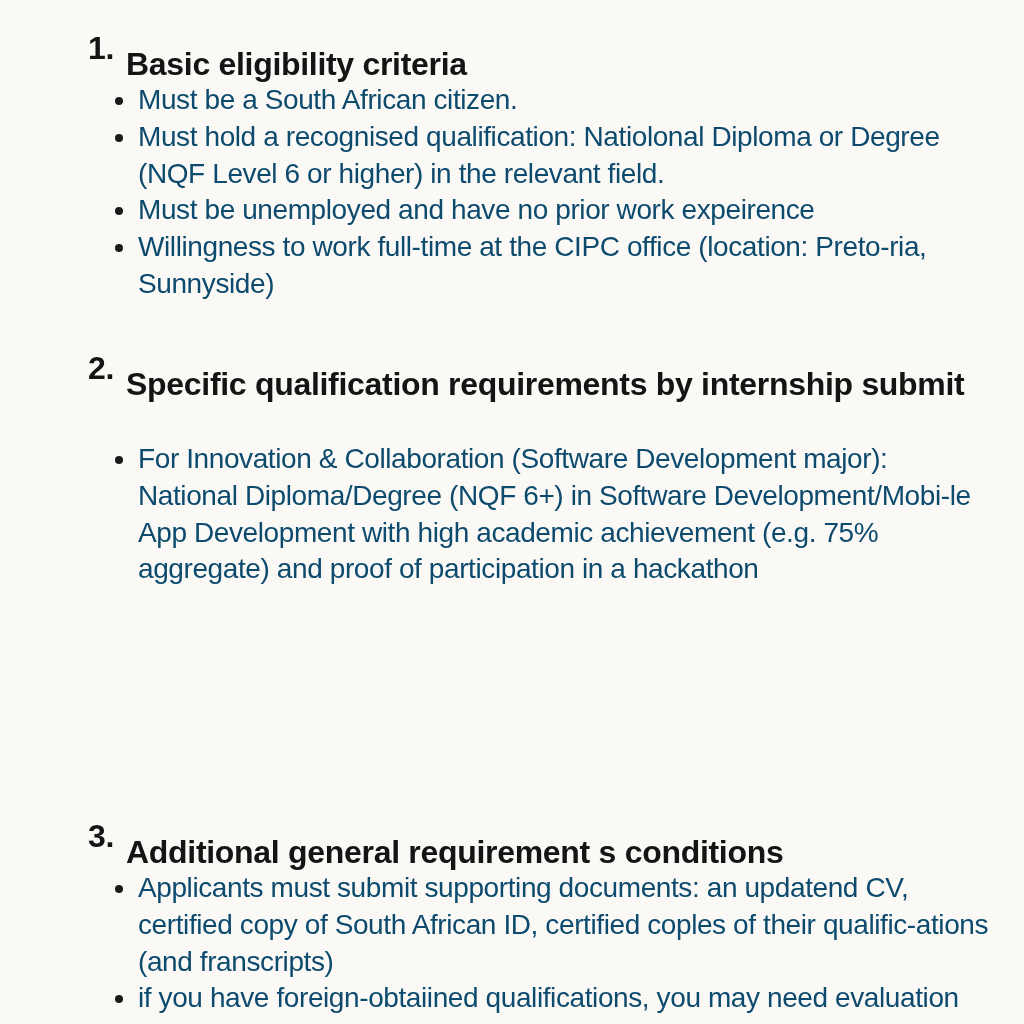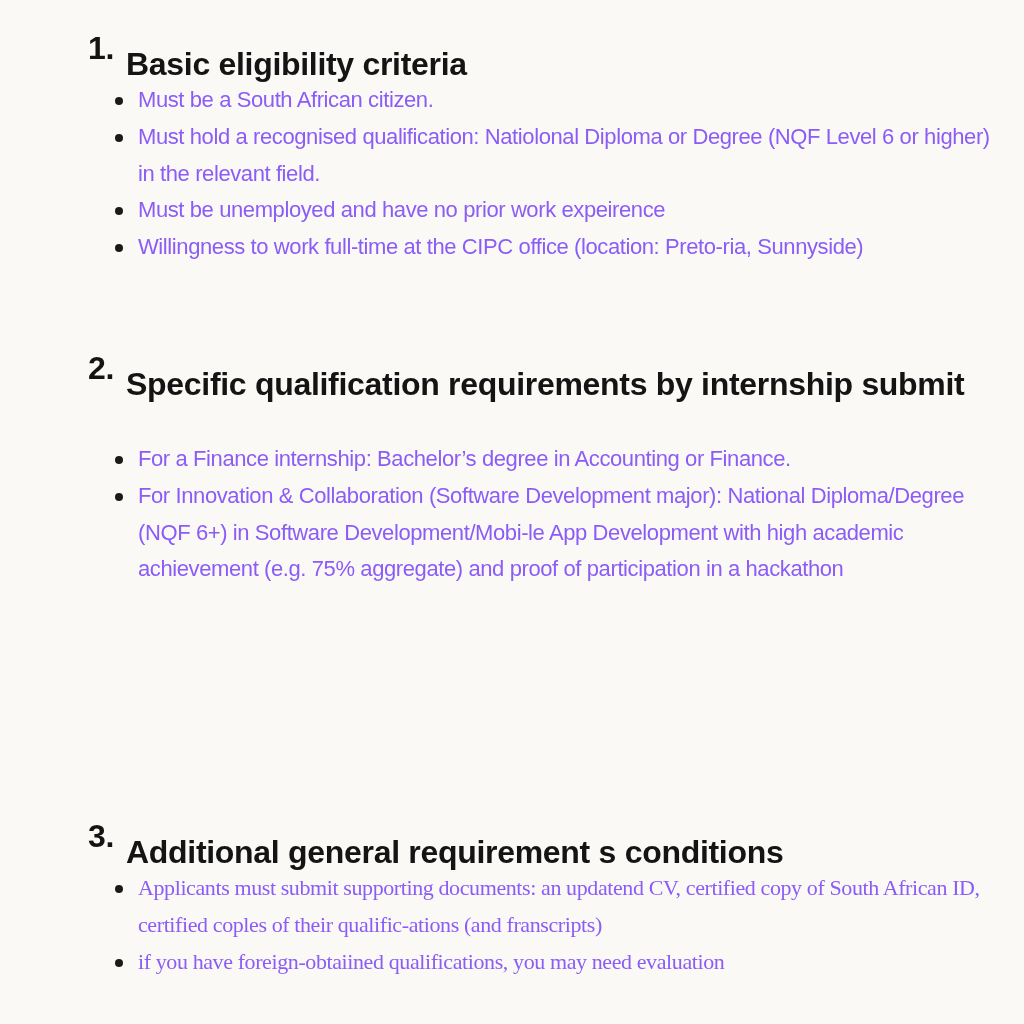--- a/index.html
+++ b/index.html
@@ -45,23 +45,23 @@
       position: absolute;
       left: 112px;
       margin: 0;
       padding: 0;
       list-style: none;
       width: 880px;
     }
     .bullet-item {
       position: relative;
       padding-left: 26px;
-      font-size: 22px;
+      font-size: 28px;
       line-height: 36.8px;
-      color: #8b5cf6;
+      color: #0c4a6e;
       letter-spacing: -0.4px;
     }
     .bullet-dot {
       position: absolute;
       left: 3px;
       top: 15px;
       width: 8px;
       height: 8px;
       border-radius: 50%;
       background: #1a1a1a;
@@ -98,33 +98,29 @@
     </li>
   </ul>
 
   <h2 class="section-heading" style="top:348px;">
     <span class="num">2.</span>
     <span class="htext">Specific qualification requirements by internship submit</span>
   </h2>
   <ul class="bullet-list" style="top:441px;">
     <li class="bullet-item">
       <span class="bullet-dot"></span>
-      <span class="item-text">For a Finance internship: Bachelor’s degree in Accounting or Finance.</span>
-    </li>
-    <li class="bullet-item">
-      <span class="bullet-dot"></span>
       <span class="item-text">For Innovation &amp; Collaboration (Software Development major): National Diploma/Degree (NQF 6+) in Software Development/Mobi-le App Development with high academic achievement (e.g. 75% aggregate) and proof of participation in a hackathon</span>
     </li>
   </ul>
 
   <h2 class="section-heading" style="top:816px;">
     <span class="num">3.</span>
     <span class="htext">Additional general requirement s conditions</span>
   </h2>
-  <ul class="bullet-list" style="top:870px;font-family:Liberation Serif, serif;">
+  <ul class="bullet-list" style="top:870px;">
     <li class="bullet-item">
       <span class="bullet-dot"></span>
       <span class="item-text">Applicants must submit supporting documents: an updatend CV, certified copy of South African ID, certified coples of their qualific-ations (and franscripts)</span>
     </li>
     <li class="bullet-item">
       <span class="bullet-dot"></span>
       <span class="item-text">if you have foreign-obtaiined qualifications, you may need evaluation</span>
     </li>
   </ul>
 

